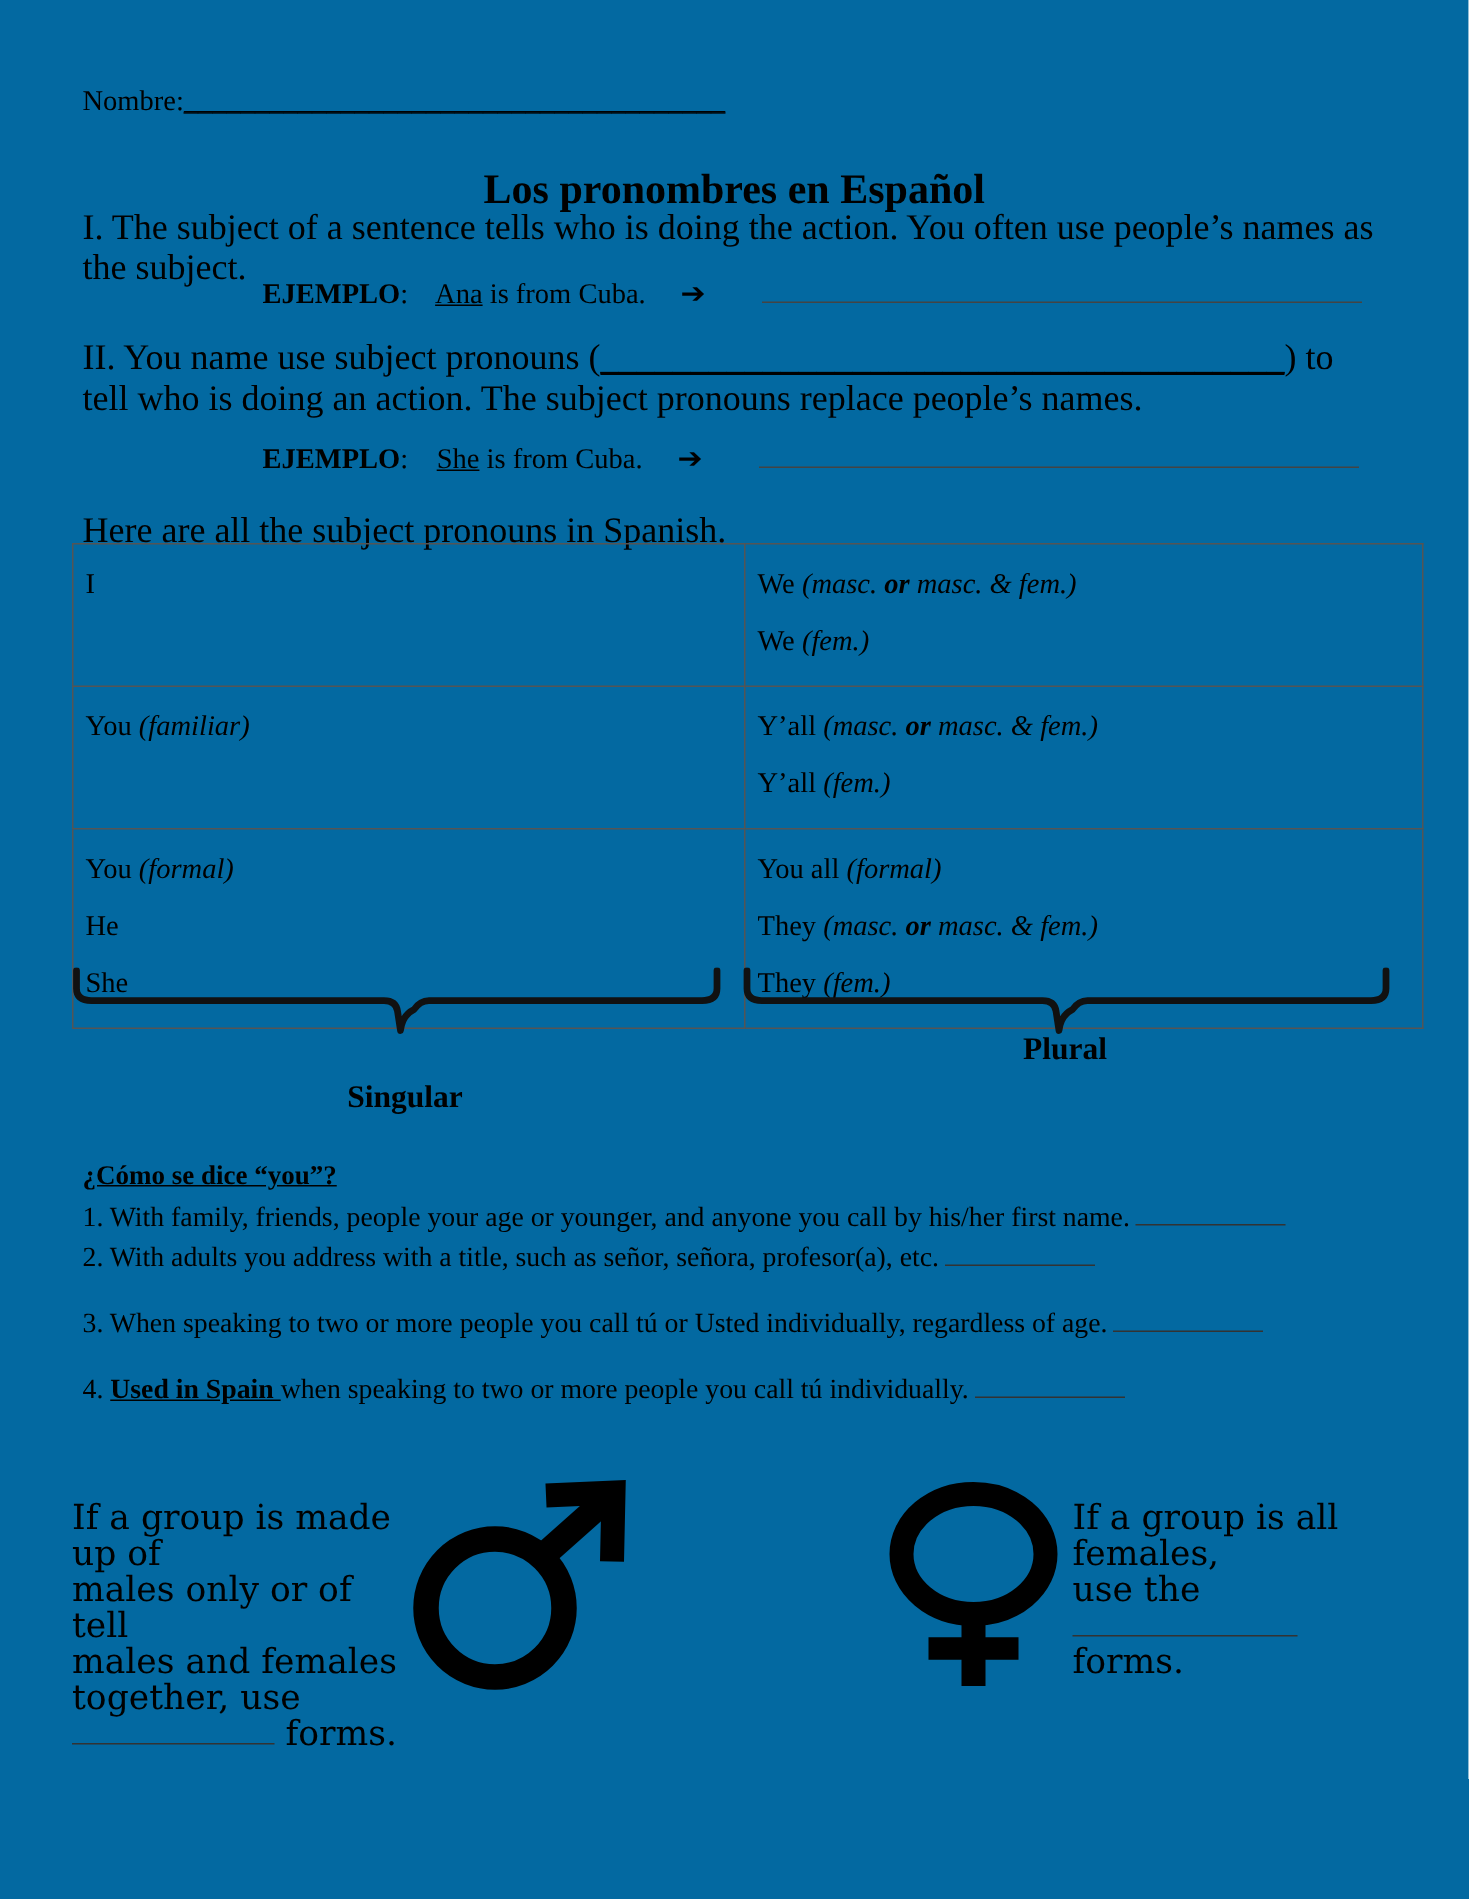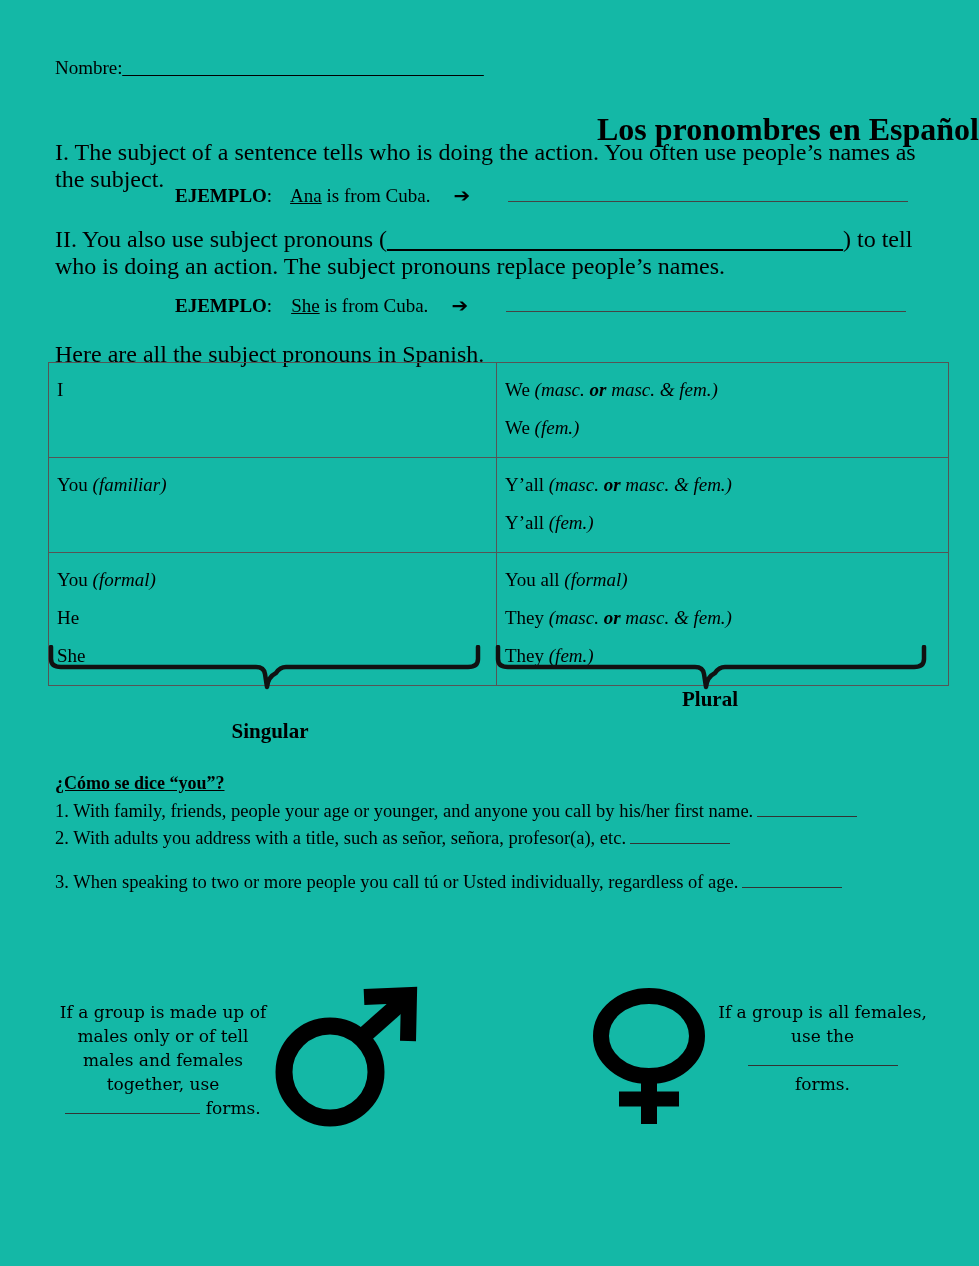--- a/index.html
+++ b/index.html
@@ -4,21 +4,21 @@
 <style>
   html, body {
     margin: 0;
     padding: 0;
     background: #ffffff;
   }
   .page {
     position: relative;
     width: 979px;
     height: 1266px;
-    background: #14b8a6;
+    background: #0369a1;
     font-family: "Liberation Serif", "DejaVu Serif", serif;
     color: #000000;
     overflow: hidden;
     text-decoration: underline;
   }
 
   
   .nombre-line {
     position: absolute;
     left: 55px;
@@ -30,22 +30,22 @@
     text-decoration: underline;
     letter-spacing: 0px;
   }
 
   
   .doc-title {
     position: absolute;
     left: 0;
     top: 111px;
     width: 979px;
-    text-align: right;
-    font-size: 32px;
+    text-align: center;
+    font-size: 28px;
     font-weight: bold;
   }
 
   
   .para {
     position: absolute;
     font-size: 24px;
     line-height: 27px;
   }
   .p1 { left: 55px; top: 139px; width: 880px; }
@@ -144,23 +144,22 @@
     height: 15px;
     vertical-align: baseline;
     margin-left: 4px;
   }
   .bold-ul { font-weight: bold; text-decoration: underline; }
 
   
   .gender-text {
     position: absolute;
     font-family: "DejaVu Serif", serif;
-    font-size: 17px;
+    font-size: 23px;
     line-height: 24px;
-    text-align: center;
   }
   .male-text { left: 48px; top: 1000px; width: 230px; }
   .female-text { left: 715px; top: 1000px; width: 215px; }
   .gender-text .u-blank {
     display: inline-block;
     border-bottom: 1.3px solid #333;
     width: 135px;
     height: 15px;
     vertical-align: baseline;
   }
@@ -186,21 +185,21 @@
   <div class="para p1">I. The subject of a sentence tells who is doing the action. You often use people’s names as the subject.</div>
 
   <div class="ejemplo ej1">
     <b>EJEMPLO</b><span>:</span>&nbsp;&nbsp;&nbsp;
     <span class="ul-word">Ana</span><span> is from Cuba.</span>&nbsp;&nbsp;&nbsp;&nbsp;
     <span class="arrow">➔</span>&nbsp;&nbsp;&nbsp;&nbsp;&nbsp;&nbsp;&nbsp;
     <span class="ans-line w400"></span>
   </div>
 
   <div class="para p2">
-    <span>II. You also use subject pronouns (</span><span class="blank-ul">______________________________________</span><span>) to tell who is doing an action. The subject pronouns replace people’s names.</span>
+    <span>II. You name use subject pronouns (</span><span class="blank-ul">______________________________________</span><span>) to tell who is doing an action. The subject pronouns replace people’s names.</span>
   </div>
 
   <div class="ejemplo ej2">
     <b>EJEMPLO</b><span>:</span>&nbsp;&nbsp;&nbsp;
     <span class="ul-word">She</span><span> is from Cuba.</span>&nbsp;&nbsp;&nbsp;&nbsp;
     <span class="arrow">➔</span>&nbsp;&nbsp;&nbsp;&nbsp;&nbsp;&nbsp;&nbsp;
     <span class="ans-line w400"></span>
   </div>
 
   <div class="para p3">Here are all the subject pronouns in Spanish.</div>
@@ -258,20 +257,23 @@
 
   <div class="numlist n1">
     <span>1. </span><span>With family, friends, people your age or younger, and anyone you call by his/her first name.</span><span class="ans-sm"></span>
   </div>
   <div class="numlist n2">
     <span>2. </span><span>With adults you address with a title, such as señor, señora, profesor(a), etc.</span><span class="ans-sm"></span>
   </div>
   <div class="numlist n3">
     <span>3. </span><span>When speaking to two or more people you call tú or Usted individually, regardless of age.</span><span class="ans-sm"></span>
   </div>
+  <div class="numlist n4">
+    <span>4. </span><span class="bold-ul">Used in Spain </span><span>when speaking to two or more people you call tú individually.</span><span class="ans-sm"></span>
+  </div>
 
   <div class="gender-text male-text">
     <span>If a group is made up of</span><br>
     <span>males only or of tell</span><br>
     <span>males and females</span><br>
     <span>together, use</span><br>
     <span class="u-blank"></span><span> forms.</span>
   </div>
 
   <svg class="sym sym-male" width="148" height="142" viewBox="0 0 148 142" xmlns="http://www.w3.org/2000/svg">

